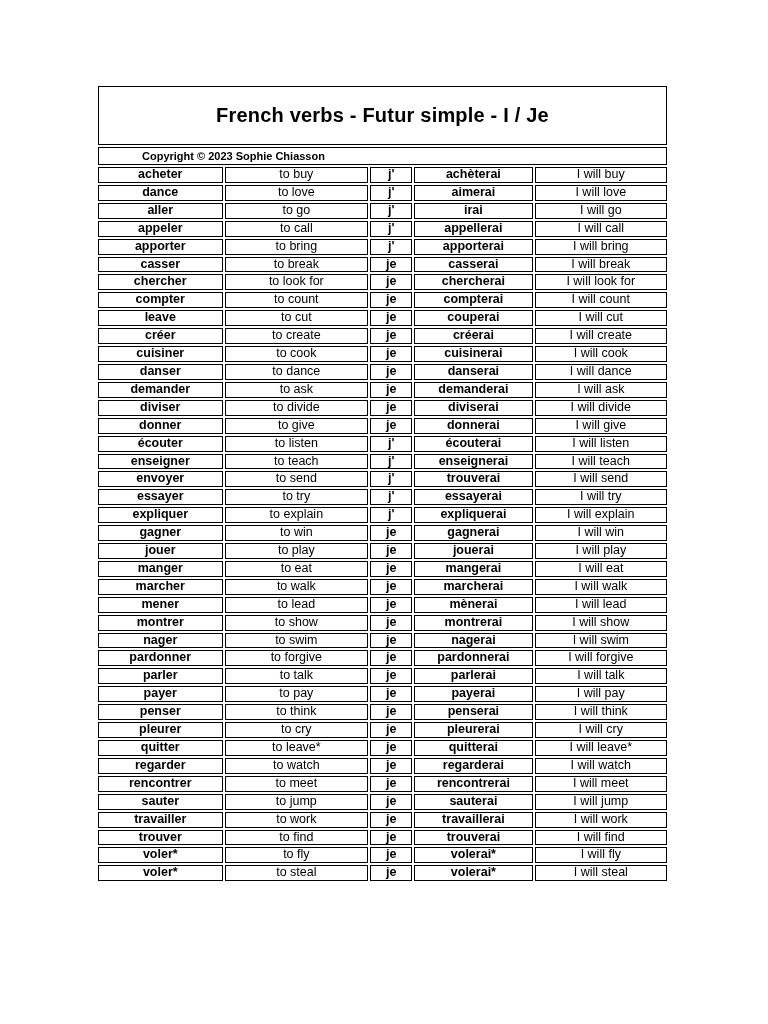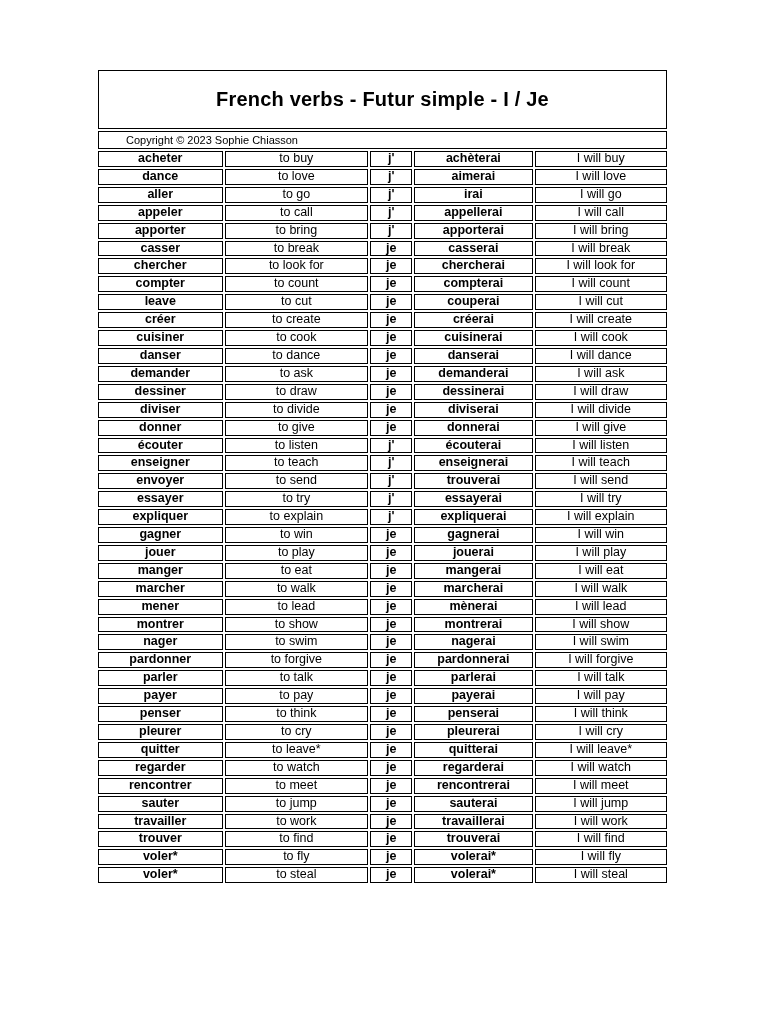--- a/index.html
+++ b/index.html
@@ -12,21 +12,21 @@
   .canvas {
     position: relative;
     width: 768px;
     height: 1024px;
     background: #ffffff;
     overflow: hidden;
   }
   table.sheet {
     position: absolute;
     left: 96px;
-    top: 68px;
+    top: 84px;
     width: 573px;
     border-collapse: separate;
     border-spacing: 2px 2px;
     table-layout: fixed;
   }
   table.sheet td {
     border: 1.5px solid #000000;
     background: #ffffff;
     overflow: hidden;
     white-space: nowrap;
@@ -35,22 +35,23 @@
     height: 55px;
     text-align: center;
     vertical-align: middle;
     font-size: 20px;
     font-weight: bold;
     letter-spacing: 0.2px;
   }
   .copyright-cell {
     height: 14px;
     font-size: 11px;
-    padding: 1px 2px 1px 27px;
+    padding: 1px 2px 1px 43px;
     vertical-align: middle;
+    font-weight: bold;
   }
   .c {
     height: 13.9px;
     line-height: 13.9px;
     font-size: 12.5px;
     text-align: center;
     vertical-align: middle;
     padding: 0 2px;
   }
   .bold { font-weight: bold; }
@@ -173,27 +174,20 @@
   </tr>
 
   <tr class="verb-row">
     <td class="c bold">demander</td>
     <td class="c">to ask</td>
     <td class="c bold">je</td>
     <td class="c bold">demanderai</td>
     <td class="c">I will ask</td>
   </tr>
 
-  <tr class="verb-row">
-    <td class="c bold">dessiner</td>
-    <td class="c">to draw</td>
-    <td class="c bold">je</td>
-    <td class="c bold">dessinerai</td>
-    <td class="c">I will draw</td>
-  </tr>
 
   <tr class="verb-row">
     <td class="c bold">diviser</td>
     <td class="c">to divide</td>
     <td class="c bold">je</td>
     <td class="c bold">diviserai</td>
     <td class="c">I will divide</td>
   </tr>
 
   <tr class="verb-row">

